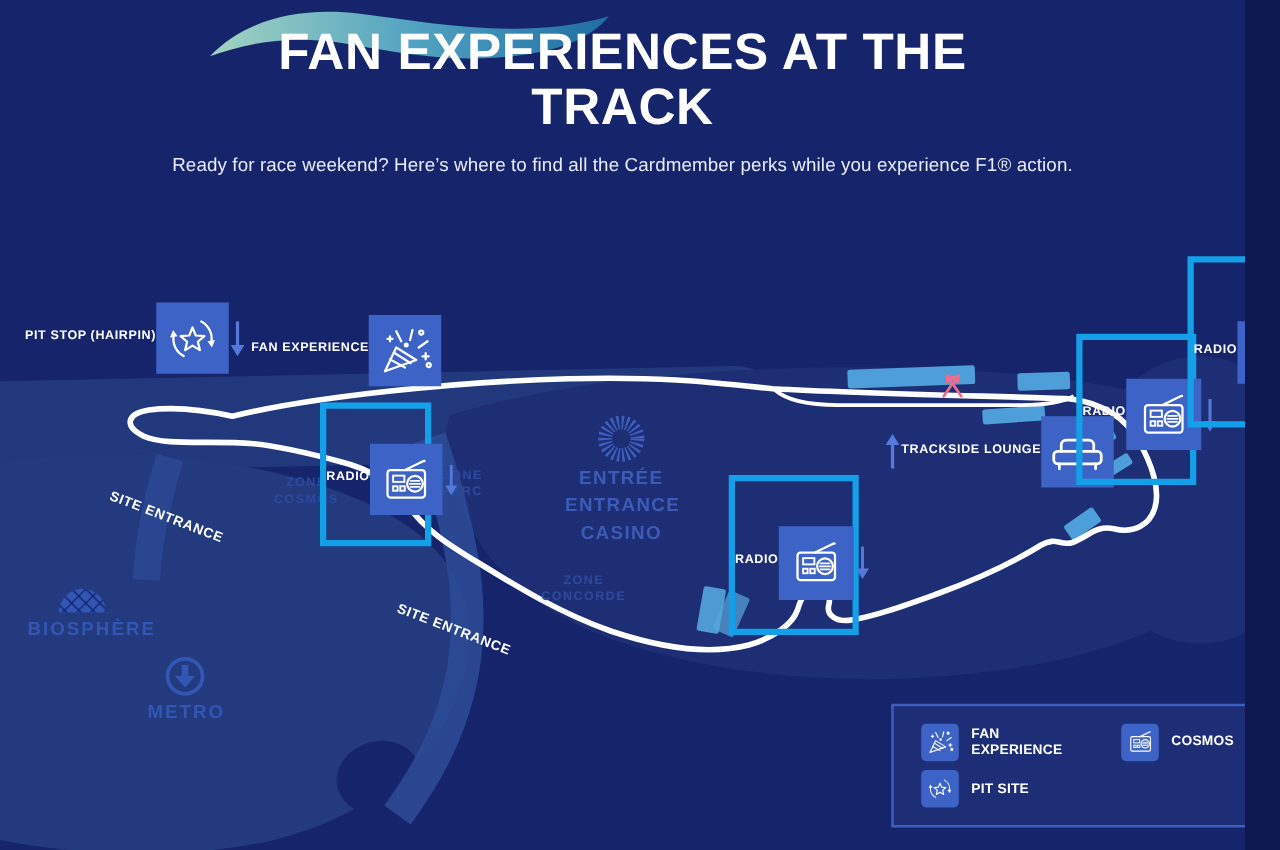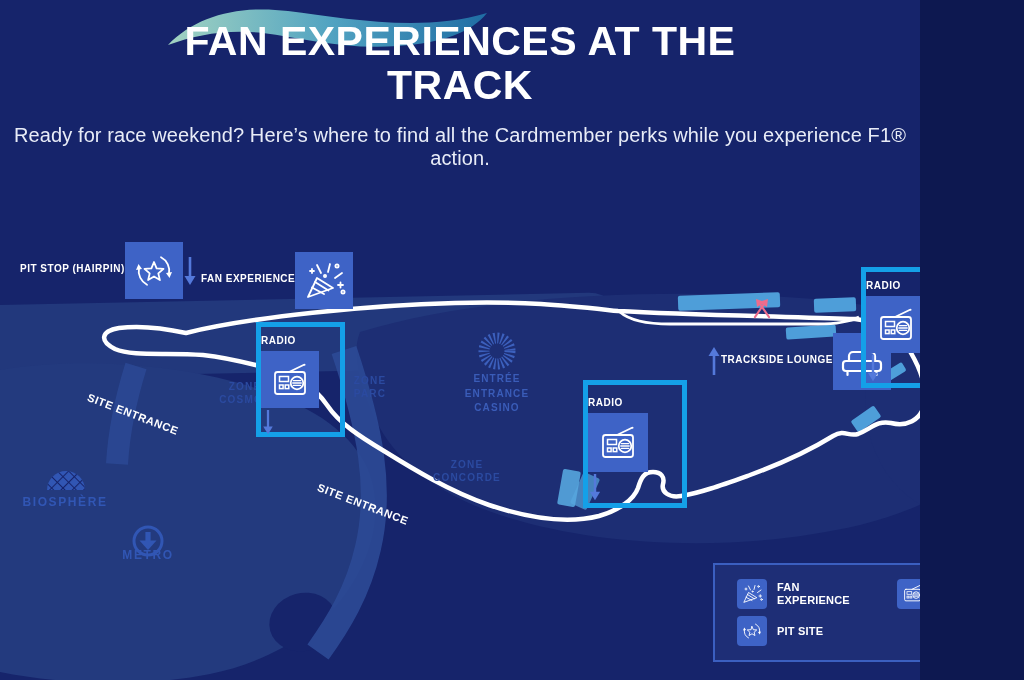--- a/index.html
+++ b/index.html
@@ -1,34 +1,34 @@
 <!DOCTYPE html>
 <html><head>
 <meta charset="utf-8">
 <style>
   html,body{margin:0;padding:0;background:#0d1850;}
-  .page{position:relative;width:920px;height:680px;background:#16246B;overflow:hidden;
+  .page{position:relative;width:996px;height:680px;background:#16246B;overflow:hidden;
         font-family:"Liberation Sans",sans-serif;}
   .map-svg{position:absolute;left:0;top:0;}
   .title{position:absolute;top:20px;left:0;right:0;margin:0;text-align:center;color:#fff;
          font-size:41px;font-weight:bold;letter-spacing:.5px;line-height:1.07;white-space:pre-line;z-index:3;}
   .subtitle{position:absolute;top:124px;left:0;right:0;text-align:center;color:#E8ECF7;
-            font-size:20px;letter-spacing:.1px;z-index:3;}
+            font-size:15px;letter-spacing:.1px;z-index:3;}
   .marker{position:absolute;display:flex;flex-direction:row;align-items:center;z-index:5;}
   .mlabel{color:#fff;font-size:10px;font-weight:bold;letter-spacing:.5px;white-space:nowrap;margin-bottom:5px;}
   .mbox{width:58px;height:57px;background:#3E63C6;display:flex;align-items:center;justify-content:center;flex:none;}
   .marrow{margin-top:2px;flex:none;}
   .marrow.up{transform:rotate(180deg);margin:0 0 4px 0;}
-  .radio-hl{position:absolute;display:flex;flex-direction:column;align-items:flex-start;
+  .radio-hl{position:absolute;display:flex;flex-direction:row;align-items:center;
             border:5px solid #14A0E8;padding-top:8px;box-sizing:border-box;z-index:5;}
   .maplabel{position:absolute;font-weight:bold;text-align:center;white-space:pre-line;z-index:4;}
   .zone{color:#2B4AA0;font-size:10px;letter-spacing:1.2px;line-height:1.25;}
-  .casino{color:#3A5CB8;font-size:10px;letter-spacing:1.1px;line-height:1.45;}
+  .casino{color:#3A5CB8;font-size:15px;letter-spacing:1.1px;line-height:1.45;}
   .site{color:#fff;font-size:11px;letter-spacing:.6px;transform:rotate(21deg);white-space:nowrap;}
-  .landmark{color:#3156B4;font-size:12px;letter-spacing:1.6px;}
+  .landmark{color:#3156B4;font-size:15px;letter-spacing:1.6px;}
   .legend{position:absolute;left:713px;top:563px;width:307px;height:99px;border:2px solid #3B5FC0;
           background:#1E2E76;box-sizing:border-box;display:grid;grid-template-columns:160px 1fr;
           grid-template-rows:1fr 1fr;grid-auto-flow:column;align-items:center;
           padding:10px 4px 10px 22px;z-index:5;}
   .litem{display:flex;align-items:center;gap:10px;}
   .licon{width:30px;height:30px;border-radius:4px;background:#3E63C6;display:flex;
          align-items:center;justify-content:center;flex:none;}
   .llabel{color:#fff;font-size:11px;font-weight:bold;line-height:1.15;white-space:pre-line;letter-spacing:.2px;}
   .defs-svg{position:absolute;width:0;height:0;}
 </style>
@@ -245,21 +245,21 @@
   <div class="maplabel zone" style="left:337px;top:375px;width:66px;">ZONE
 PARC</div>
   <div class="maplabel zone" style="left:418px;top:459px;width:98px;">ZONE
 CONCORDE</div>
   <div class="maplabel casino" style="left:452px;top:372px;width:90px;">ENTRÉE
 ENTRANCE
 CASINO</div>
   <div class="maplabel site" style="left:83px;top:408px;width:100px;">SITE ENTRANCE</div>
   <div class="maplabel site" style="left:313px;top:498px;width:100px;">SITE ENTRANCE</div>
   <div class="maplabel landmark" style="left:22px;top:495px;width:86px;">BIOSPHÈRE</div>
-  <div class="maplabel landmark" style="left:118px;top:548px;width:60px;text-align:center;">METRO</div>
+  <div class="maplabel landmark" style="left:118px;top:561px;width:60px;text-align:center;">METRO</div>
 
   <div class="legend">
     <div class="litem">
       <span class="licon">
           <svg width="22" height="22">
             <use href="#i-popper"></use>
           </svg>
         </span>
       <span class="llabel">FAN
 EXPERIENCE</span>

